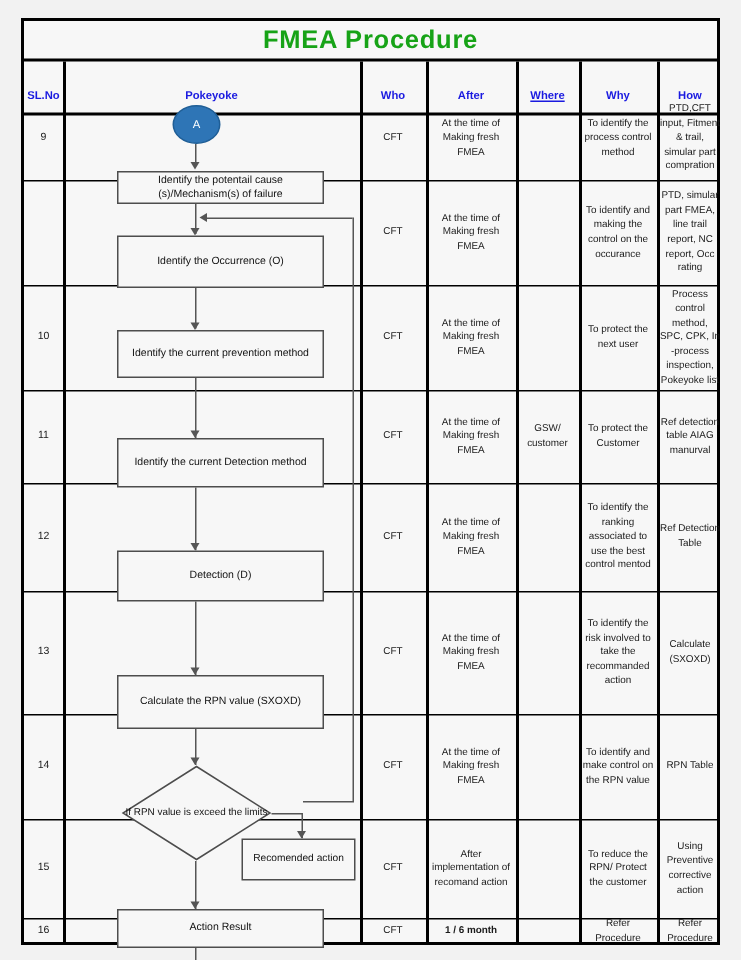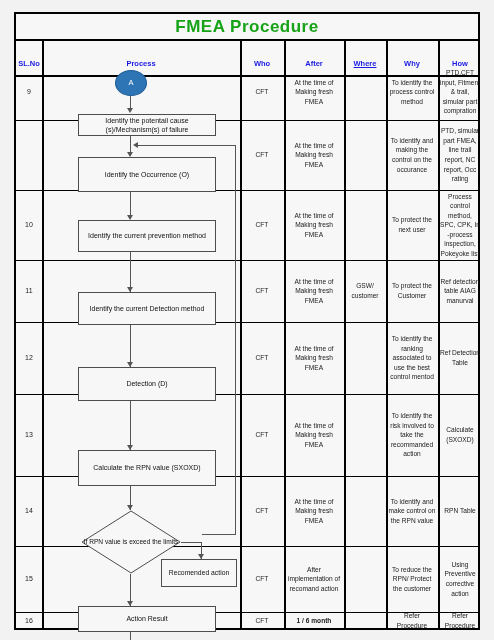--- a/index.html
+++ b/index.html
@@ -60,21 +60,21 @@
 
 <div id="sheet">
   <div class="tablewrap">
 
     <div class="title-row">
       <span>FMEA  Procedure</span>
     </div>
 
     <div class="hdr-row">
       <div class="hdr-cell c0">SL.No</div>
-      <div class="hdr-cell c1">Process</div>
+      <div class="hdr-cell c1">Pokeyoke</div>
       <div class="hdr-cell c2">Who</div>
       <div class="hdr-cell c3">After</div>
       <div class="hdr-cell c4">Where</div>
       <div class="hdr-cell c5">Why</div>
       <div class="hdr-cell c6">How</div>
     </div>
 
     <div class="vline" style="left:26px"></div>
     <div class="vline" style="left:224px"></div>
     <div class="vline" style="left:268px"></div>

